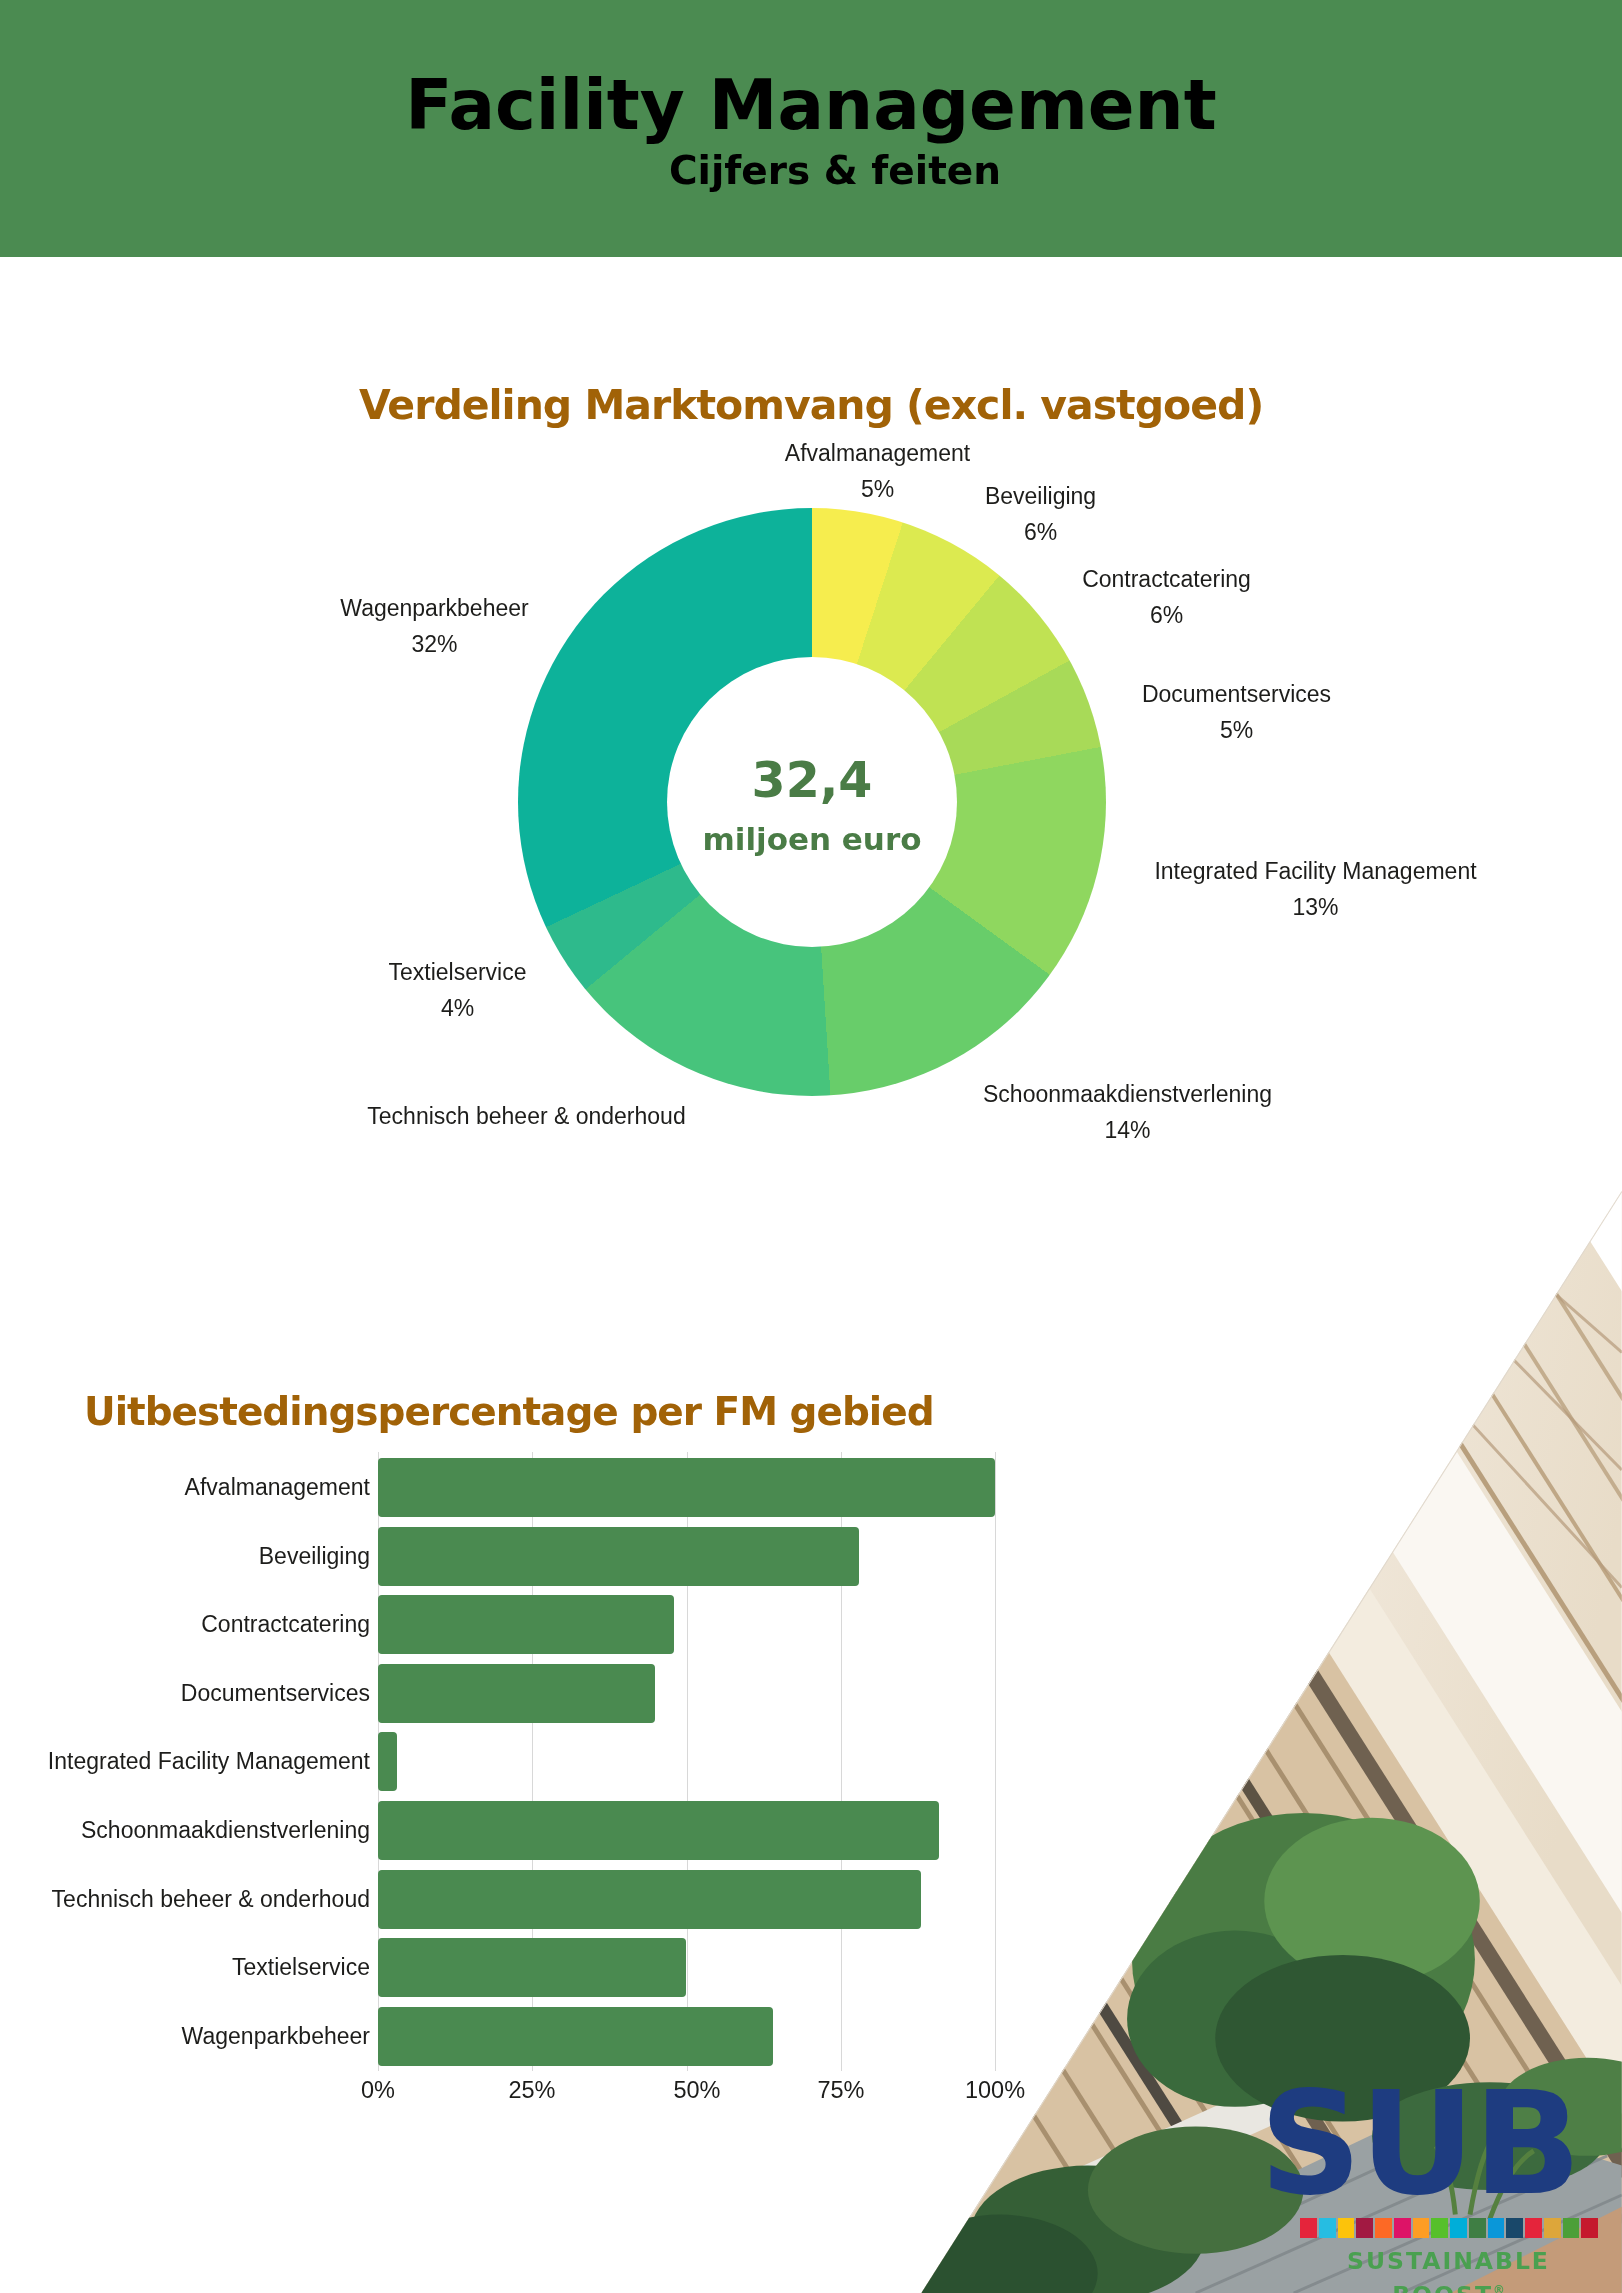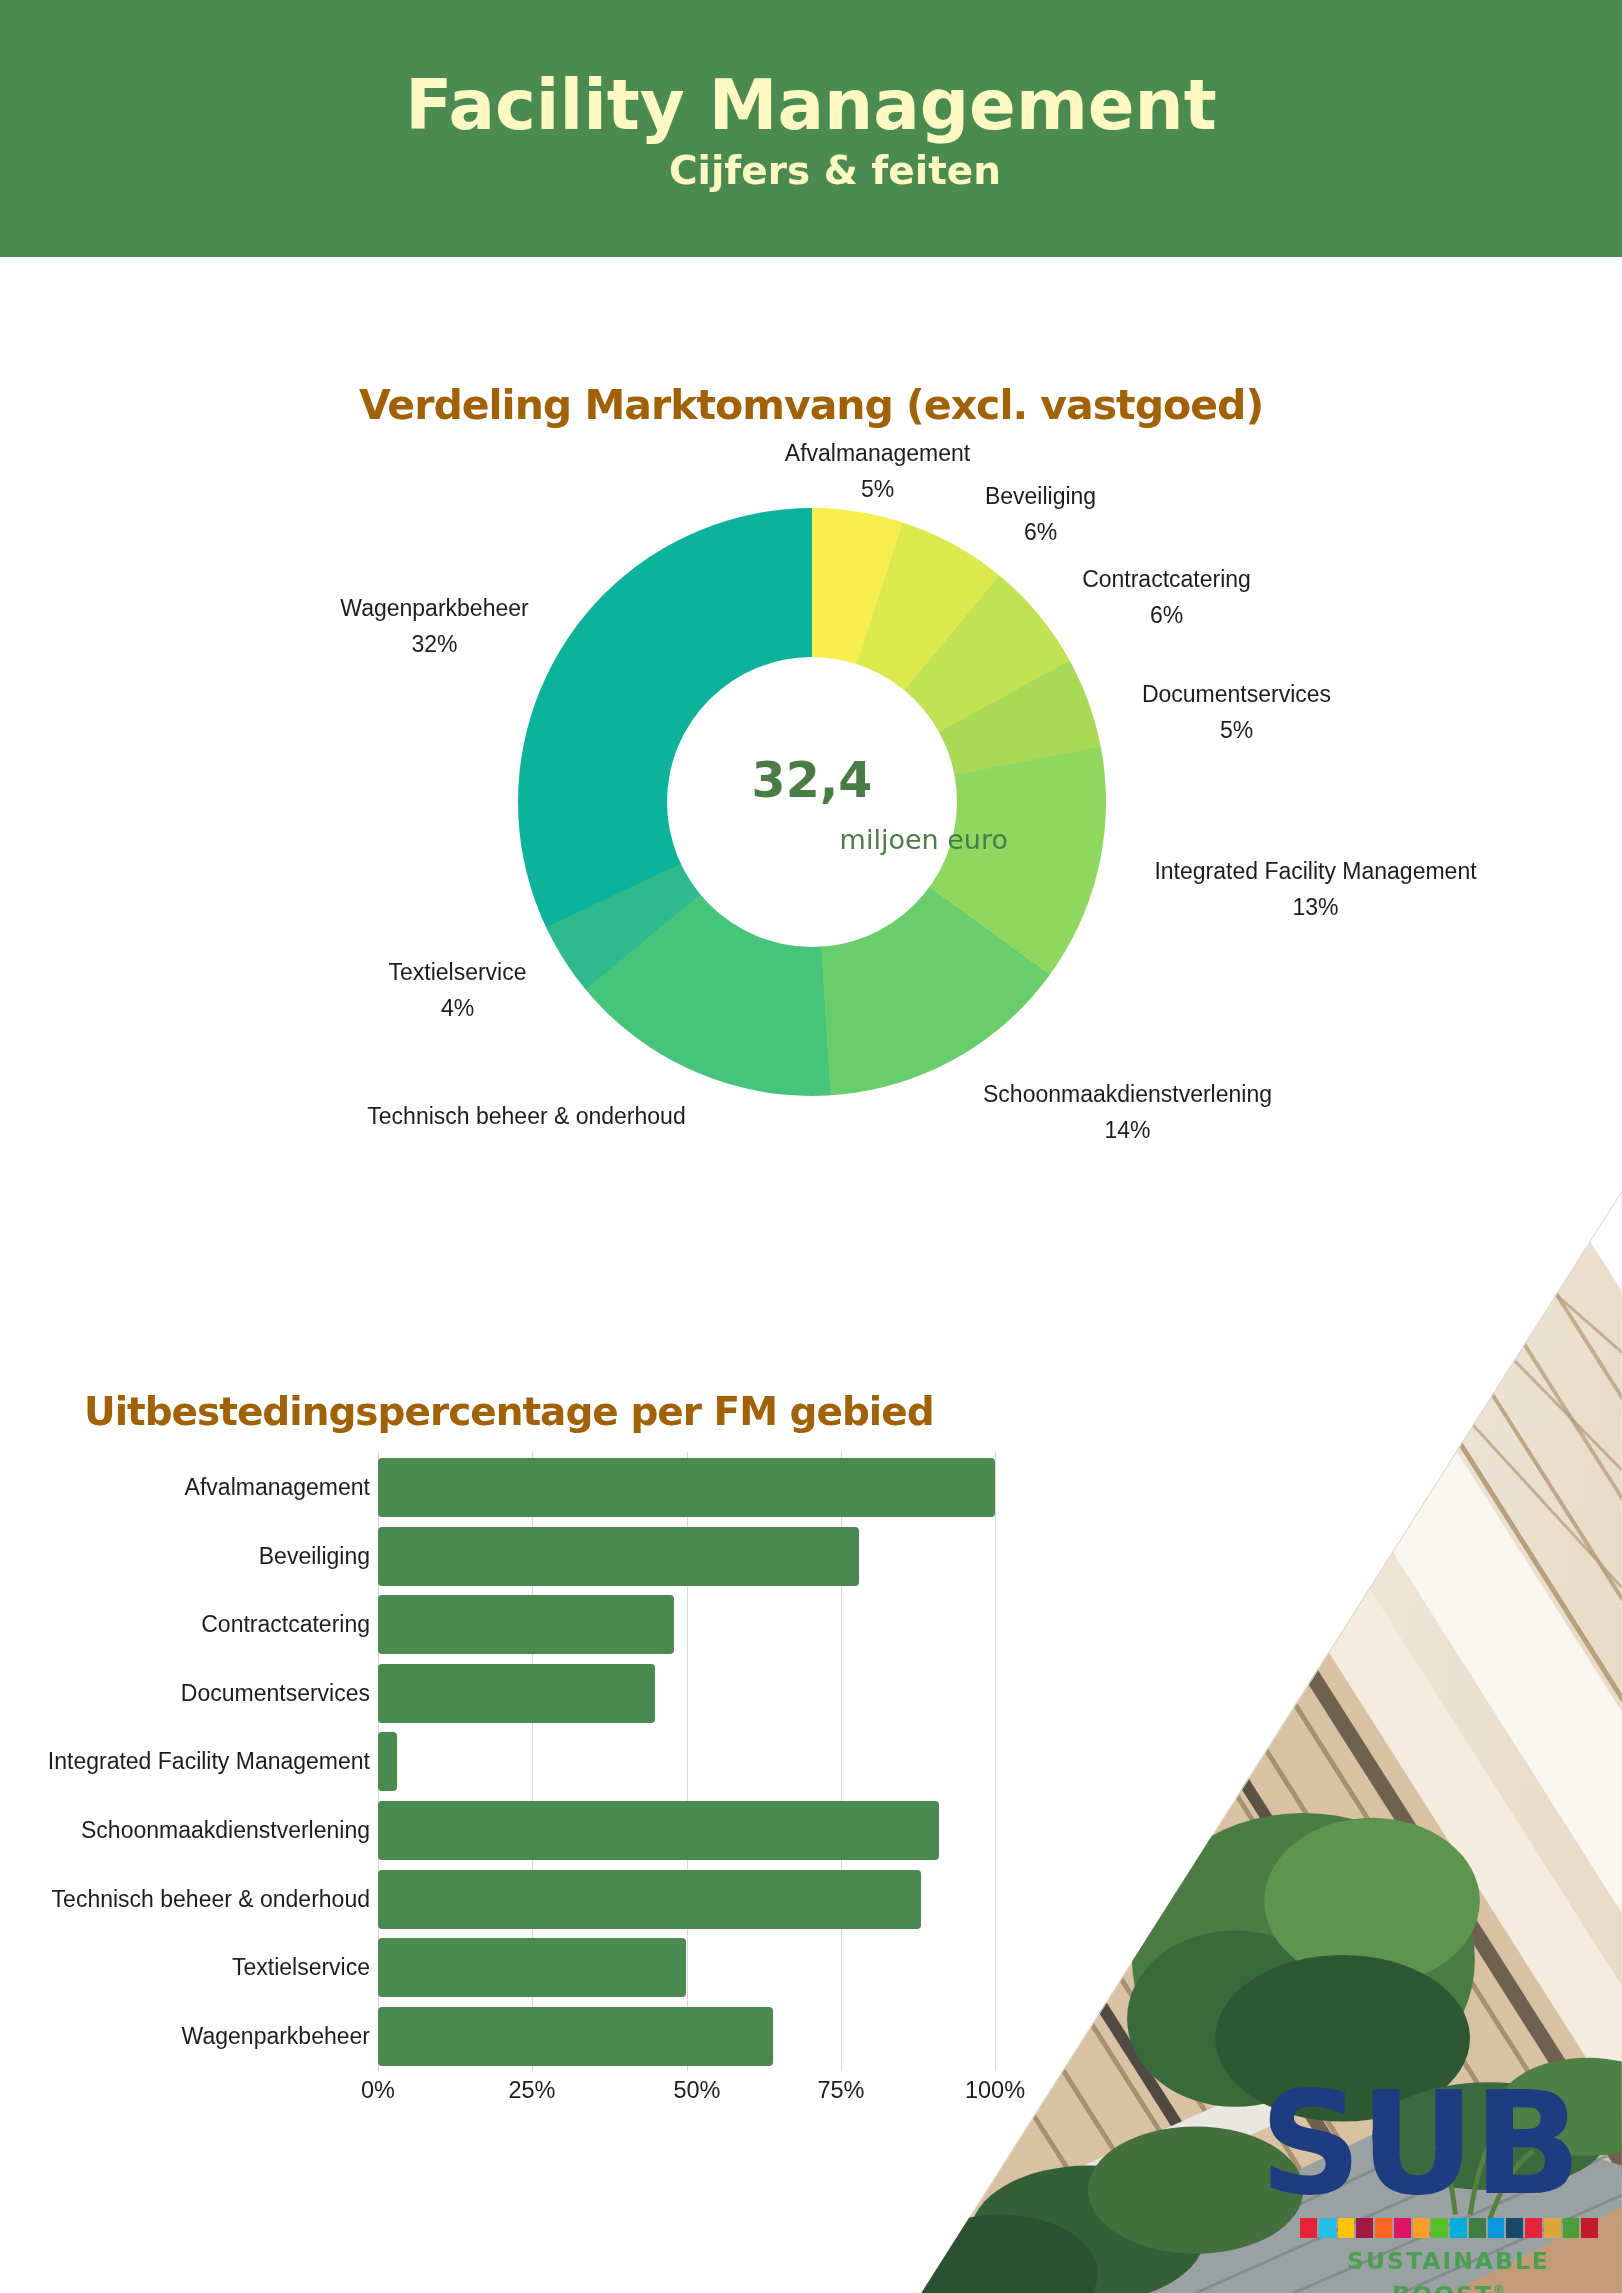--- a/index.html
+++ b/index.html
@@ -1,38 +1,38 @@
 <!DOCTYPE html>
 <html><head>
 <meta charset="utf-8">
 <style>
   html,body{margin:0;padding:0;background:#fff;}
   .page{position:relative;width:1622px;height:2294px;background:#ffffff;
         font-family:"Liberation Sans",sans-serif;overflow:hidden;}
 
   
   .header{position:absolute;left:0;top:0;width:100%;height:257px;background:#4b8b51;
-          color:#fef9c3;text-align:center;}
+          color:#000000;text-align:center;}
   .header .h-title{margin:0;padding-top:65px;font-family:"DejaVu Sans",sans-serif;
           font-weight:bold;font-size:69px;line-height:80px;letter-spacing:0;}
   .header .h-sub{margin:0;font-family:"DejaVu Sans",sans-serif;font-weight:bold;
           font-size:39px;line-height:51px;padding-left:48px;}
 
   
   .section-title{position:absolute;color:#a16207;font-family:"DejaVu Sans",sans-serif;
           font-weight:bold;letter-spacing:-1px;}
   .donut-title{left:0;right:0;top:378px;text-align:center;font-size:41px;line-height:55px;}
   .bar-title{left:84px;top:1384px;font-size:39px;line-height:55px;}
 
   
   .donut-ring{position:absolute;left:518px;top:508px;width:588px;height:588px;border-radius:50%;}
   .donut-hole{position:absolute;left:667px;top:657px;width:290px;height:290px;border-radius:50%;background:#fff;}
   .donut-center{position:absolute;left:616px;top:743px;width:392px;text-align:center;color:#4a7c46;}
   .dc-value{font-family:"DejaVu Sans",sans-serif;font-weight:bold;font-size:49px;line-height:76px;}
-  .dc-unit{font-family:"DejaVu Sans",sans-serif;font-weight:normal;font-size:27px;line-height:41px;text-align:right;}
+  .dc-unit{font-family:"DejaVu Sans",sans-serif;font-weight:bold;font-size:31px;line-height:41px;}
   .pie-label{position:absolute;width:451px;text-align:center;color:#1d1d1b;
           font-size:23px;line-height:36px;}
 
   
   .bar-chart{position:absolute;left:0;top:1458px;width:1078px;height:676px;}
   .gridline{position:absolute;top:-5.9px;width:1px;height:619px;background:#d8d8d8;}
   .bar-row-label{position:absolute;left:0;width:370px;text-align:right;height:59px;
           line-height:59px;font-size:23px;color:#1d1d1b;}
   .bar{position:absolute;left:378px;height:59px;border-radius:3.9px;}
   .tick{position:absolute;top:619px;width:118px;margin-left:-59px;text-align:center;

